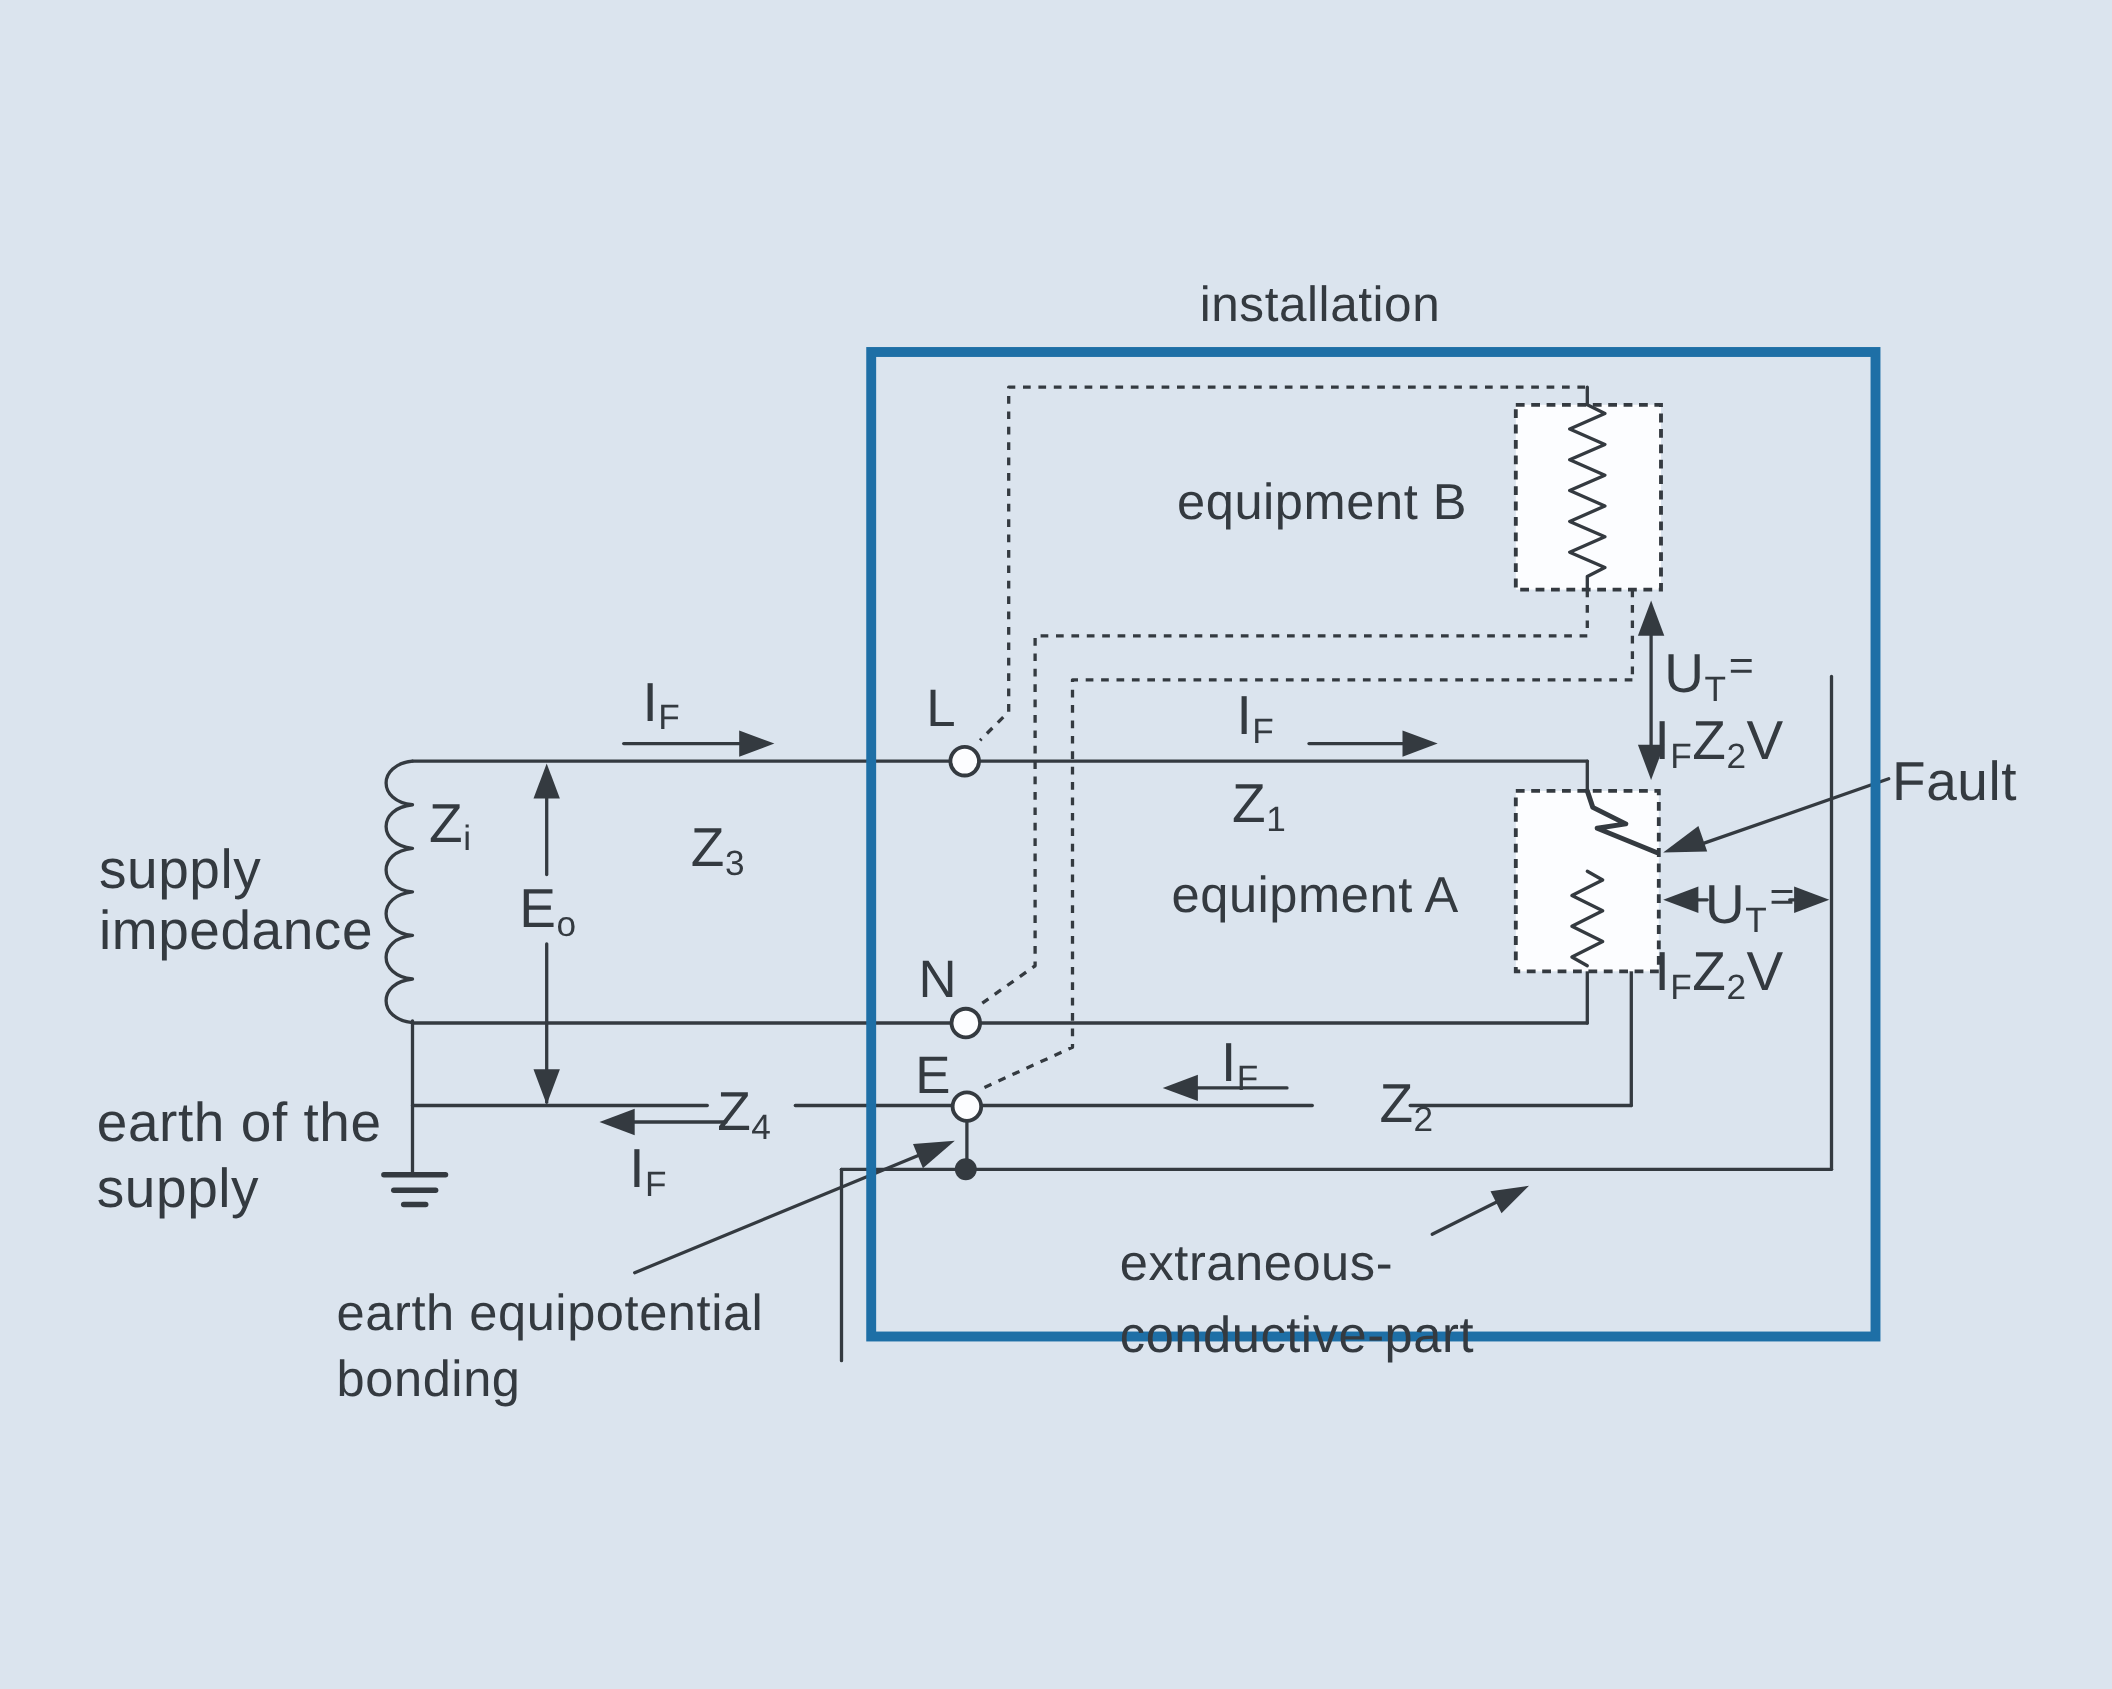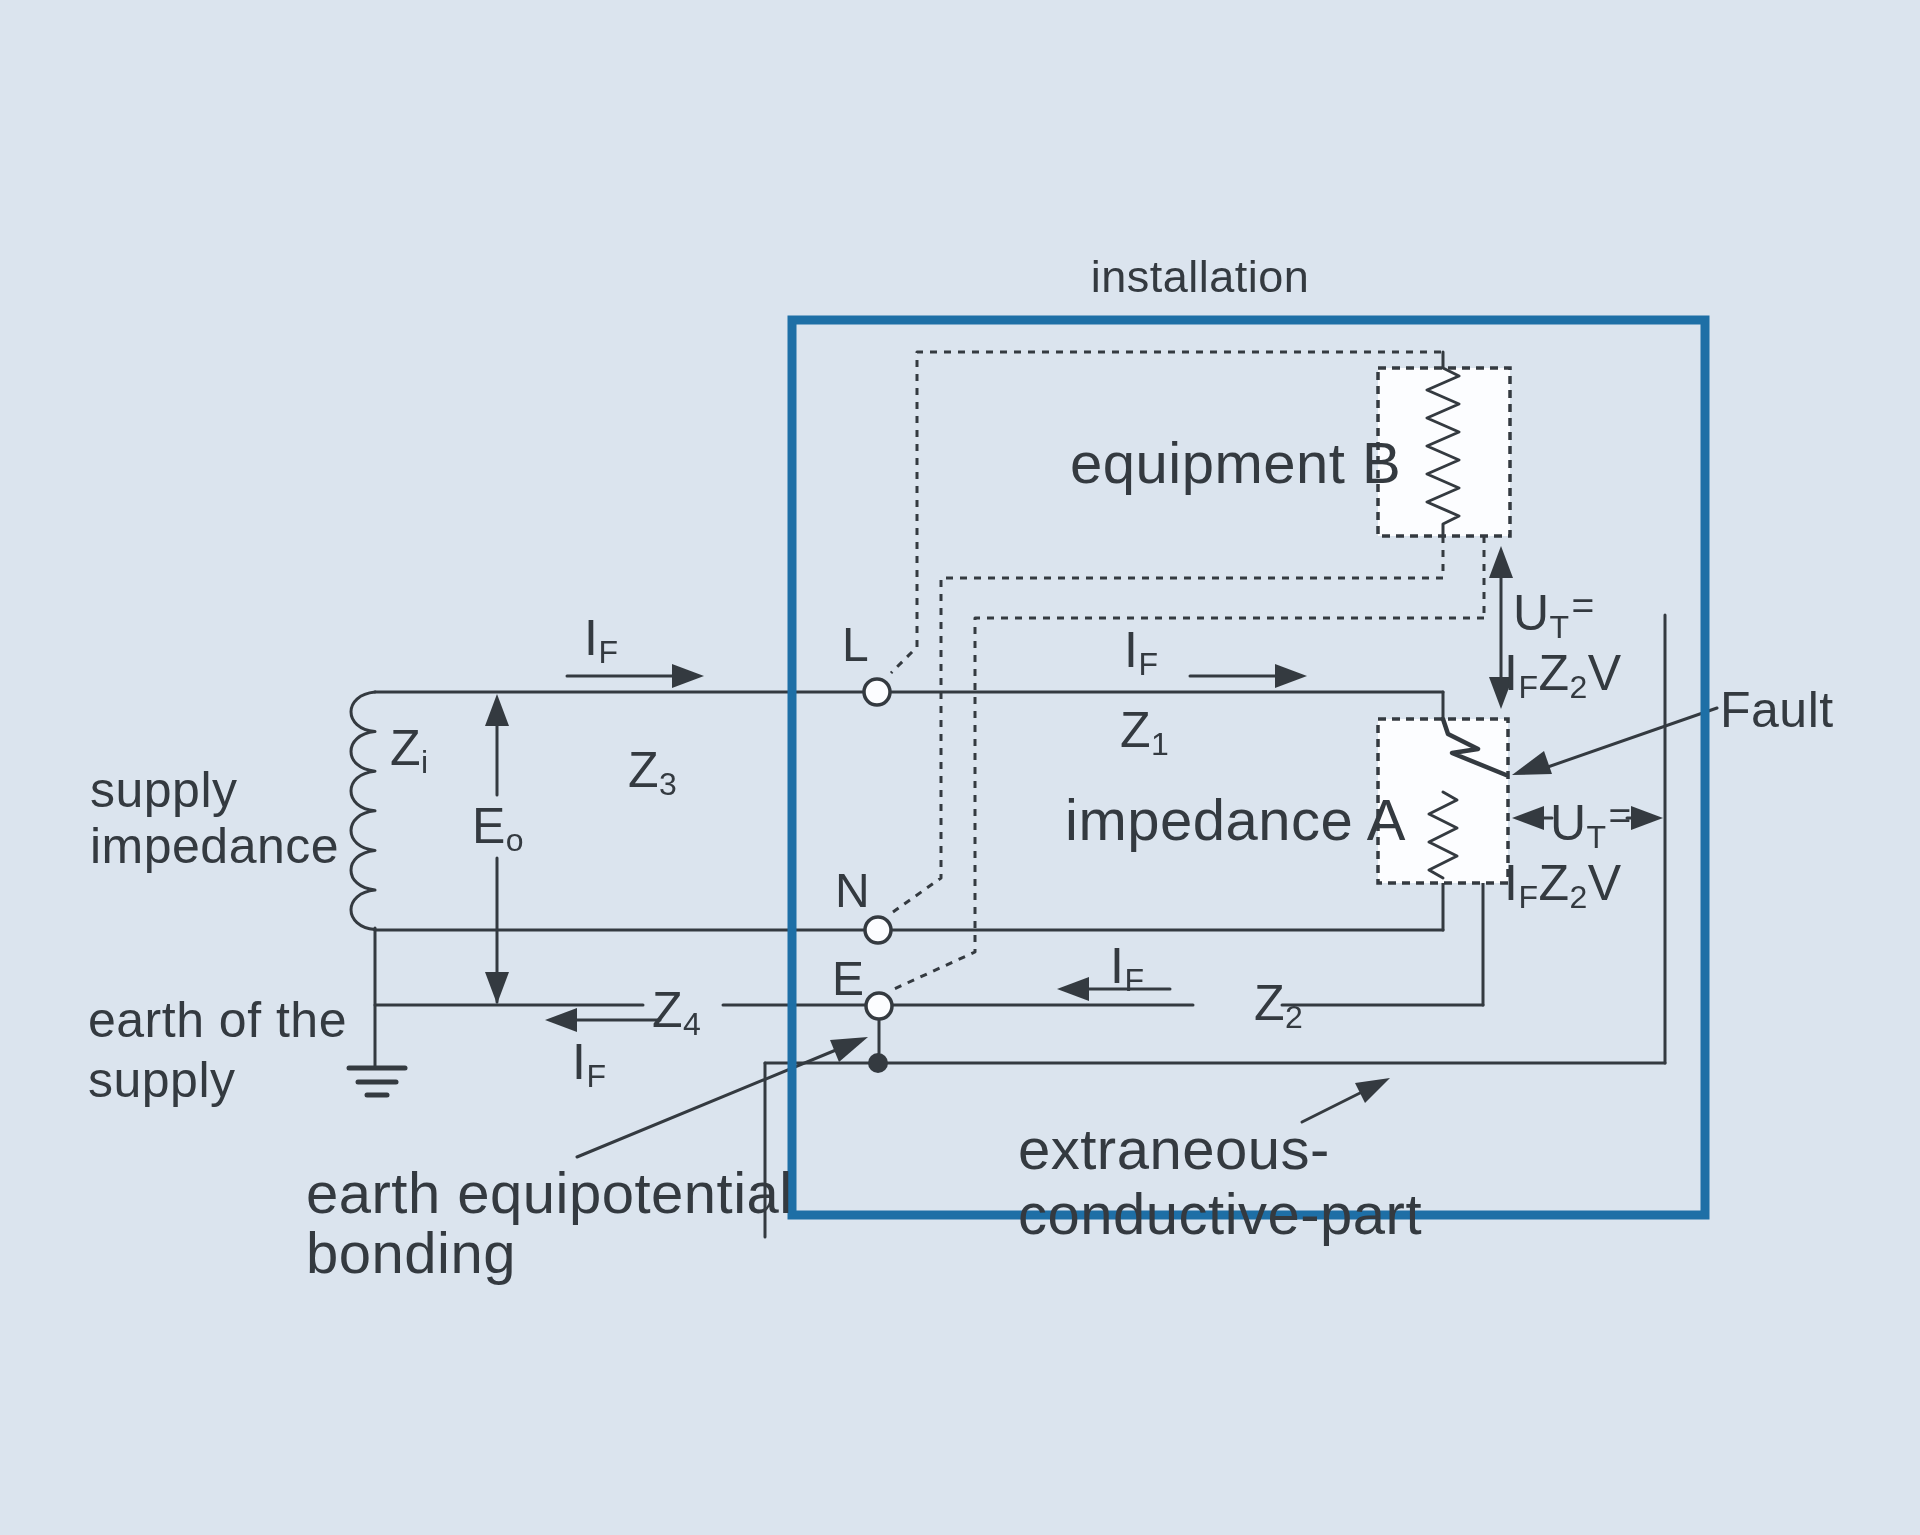--- a/index.html
+++ b/index.html
@@ -18,21 +18,21 @@
   .wire{stroke:var(--ink);stroke-width:3;fill:none;stroke-linecap:round;stroke-linejoin:round;}
   .w4{stroke:var(--ink);stroke-width:4.5;fill:none;stroke-linecap:round;stroke-linejoin:round;}
   .w5{stroke:var(--ink);stroke-width:5;fill:none;stroke-linecap:round;}
   .dash{stroke:var(--ink);stroke-width:3;fill:none;stroke-dasharray:7 7;stroke-linejoin:round;}
   .dashbox{stroke:var(--ink);stroke-width:3.5;fill:var(--panel);stroke-dasharray:8 6;}
   .arr{fill:var(--ink);stroke:none;}
   .node{fill:var(--panel);stroke:var(--ink);stroke-width:3.5;}
   .dot{fill:var(--ink);stroke:none;}
   .border{stroke:var(--accent);stroke-width:9;fill:none;}
   .lbl{
-    position:absolute;font-size:58px;line-height:1.22;color:var(--ink);
+    position:absolute;font-size:46px;line-height:1.22;color:var(--ink);
     white-space:nowrap;letter-spacing:0.5px;
   }
   .big{font-size:50px;}
   .mid{font-size:50px;}
   .lbl sub{font-size:0.64em;vertical-align:baseline;position:relative;top:0.24em;}
   .eq{font-size:0.78em;vertical-align:0.28em;padding-left:0.05em;}
   .center{text-align:center;}
 </style>
 </head>
 <body>
@@ -167,21 +167,21 @@
     <div>bonding</div>
   </div>
 
   <div class="lbl" style="left:1018px;top:1116px;line-height:65px;">
     <div>extraneous-</div>
     <div>conductive-part</div>
   </div>
 
   <div class="lbl" style="left:1070px;top:428px;">equipment B</div>
 
-  <div class="lbl" style="left:1065px;top:785px;">impedance A</div>
+  <div class="lbl" style="left:1065px;top:785px;">equipment A</div>
 
   <div class="lbl mid" style="left:1720px;top:680px;">Fault</div>
 
   <div class="lbl big" style="left:842px;top:616px;font-size:48px;">L</div>
   <div class="lbl big" style="left:835px;top:862px;font-size:48px;">N</div>
   <div class="lbl big" style="left:832px;top:950px;font-size:48px;">E</div>
 
   <div class="lbl big" style="left:390px;top:718px;">
     <span>Z</span><sub>i</sub>
   </div>

